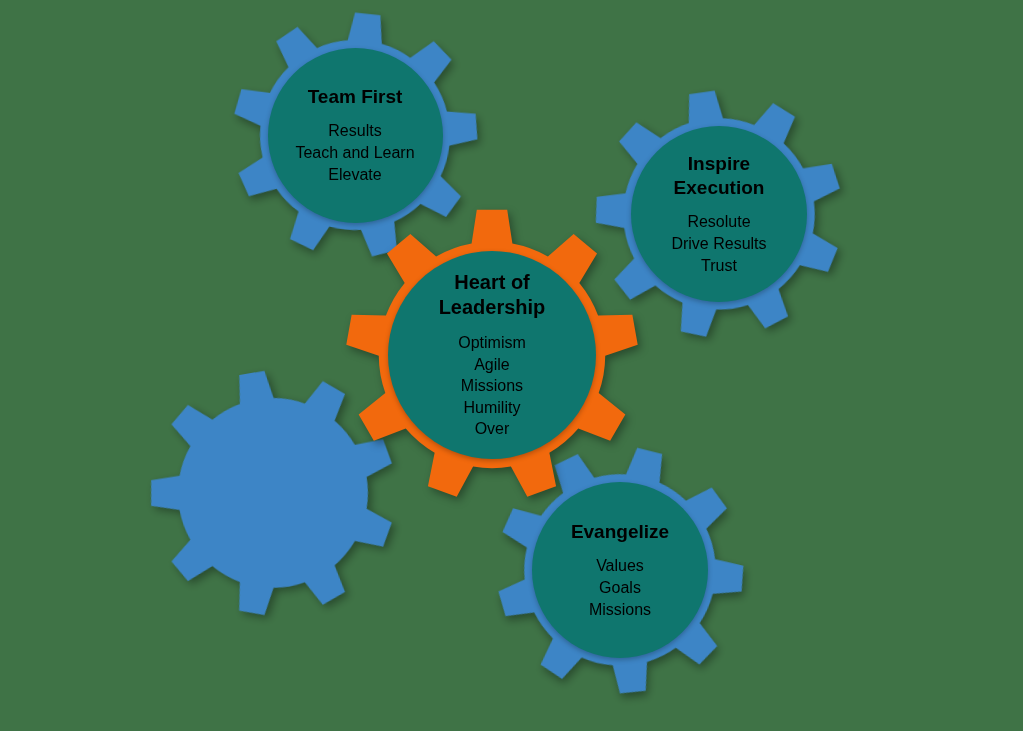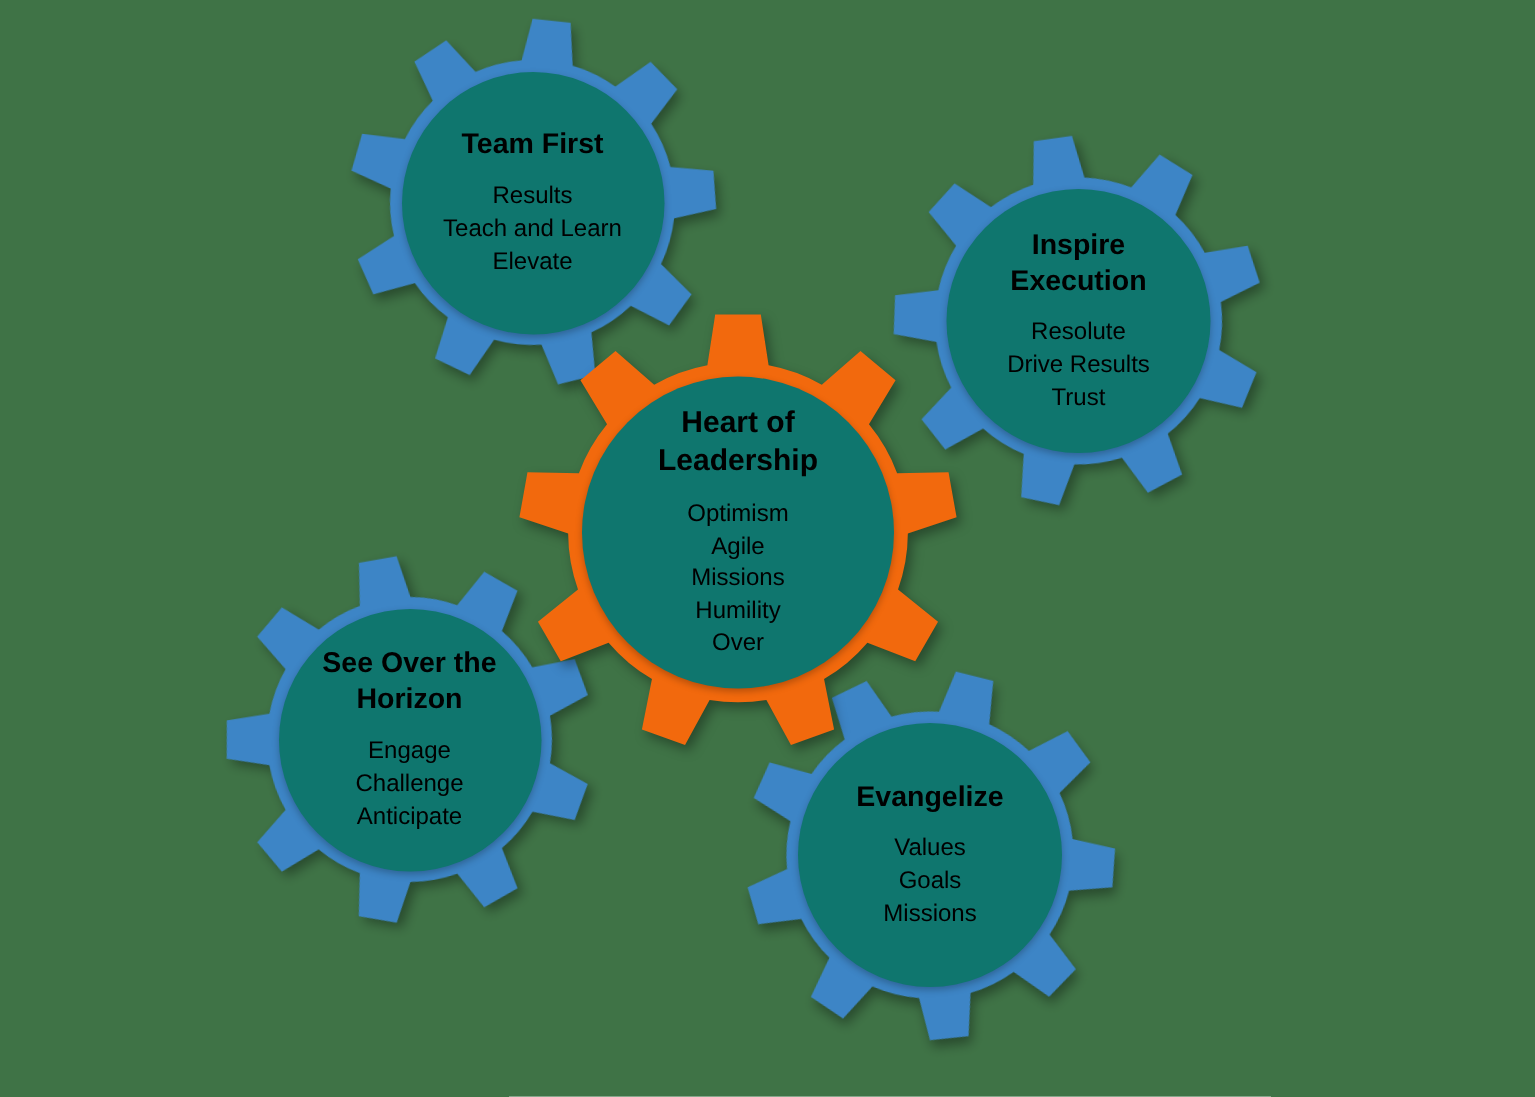--- a/index.html
+++ b/index.html
@@ -113,28 +113,20 @@
         <div>Humility</div>
         <div>Over</div>
       </div>
     </div>
   </div>
 
   <div class="gear" id="gear-see-over-horizon">
     <svg viewBox="0 0 200 200" aria-hidden="true">
       <path class="gear-path" fill="#3D85C6" d="M86.3 25.2 L89.8 2.5 L110.2 2.5 L113.7 25.2 A76 76 0 0 1 137.5 33.9 L137.5 33.9 L154.8 18.8 L170.5 31.9 L158.6 51.6 A76 76 0 0 1 171.2 73.5 L171.2 73.5 L194.2 73.0 L197.8 93.2 L176.0 100.5 A76 76 0 0 1 171.6 125.5 L171.6 125.5 L189.5 139.9 L179.3 157.6 L157.9 149.3 A76 76 0 0 1 138.5 165.6 L138.5 165.6 L143.0 188.1 L123.7 195.1 L112.7 174.9 A76 76 0 0 1 87.3 174.9 L87.3 174.9 L76.3 195.1 L57.0 188.1 L61.5 165.6 A76 76 0 0 1 42.1 149.3 L42.1 149.3 L20.7 157.6 L10.5 139.9 L28.4 125.5 A76 76 0 0 1 24.0 100.5 L24.0 100.5 L2.2 93.2 L5.8 73.0 L28.8 73.5 A76 76 0 0 1 41.4 51.6 L41.4 51.6 L29.5 31.9 L45.2 18.8 L62.5 33.9 A76 76 0 0 1 86.3 25.2 Z"></path>
     </svg>
-    <div class="gear-inner">
-      <div class="gear-title">See Over the Horizon</div>
-      <div class="gear-items">
-        <div>Engage</div>
-        <div>Challenge</div>
-        <div>Anticipate</div>
-      </div>
-    </div>
   </div>
 
   <div class="gear" id="gear-evangelize">
     <svg viewBox="0 0 200 200" aria-hidden="true">
       <path class="gear-path" fill="#3D85C6" d="M86.3 25.2 L89.8 2.5 L110.2 2.5 L113.7 25.2 A76 76 0 0 1 137.5 33.9 L137.5 33.9 L154.8 18.8 L170.5 31.9 L158.6 51.6 A76 76 0 0 1 171.2 73.5 L171.2 73.5 L194.2 73.0 L197.8 93.2 L176.0 100.5 A76 76 0 0 1 171.6 125.5 L171.6 125.5 L189.5 139.9 L179.3 157.6 L157.9 149.3 A76 76 0 0 1 138.5 165.6 L138.5 165.6 L143.0 188.1 L123.7 195.1 L112.7 174.9 A76 76 0 0 1 87.3 174.9 L87.3 174.9 L76.3 195.1 L57.0 188.1 L61.5 165.6 A76 76 0 0 1 42.1 149.3 L42.1 149.3 L20.7 157.6 L10.5 139.9 L28.4 125.5 A76 76 0 0 1 24.0 100.5 L24.0 100.5 L2.2 93.2 L5.8 73.0 L28.8 73.5 A76 76 0 0 1 41.4 51.6 L41.4 51.6 L29.5 31.9 L45.2 18.8 L62.5 33.9 A76 76 0 0 1 86.3 25.2 Z"></path>
     </svg>
     <div class="gear-inner">
       <div class="gear-title">Evangelize</div>
       <div class="gear-items">
         <div>Values</div>

